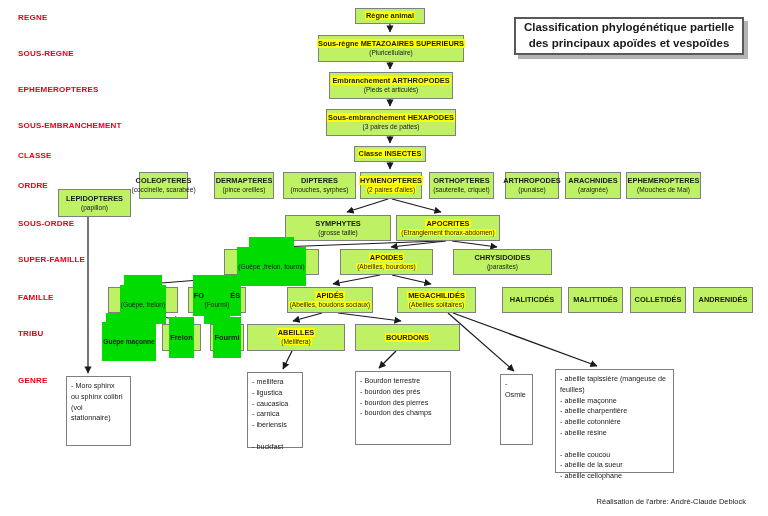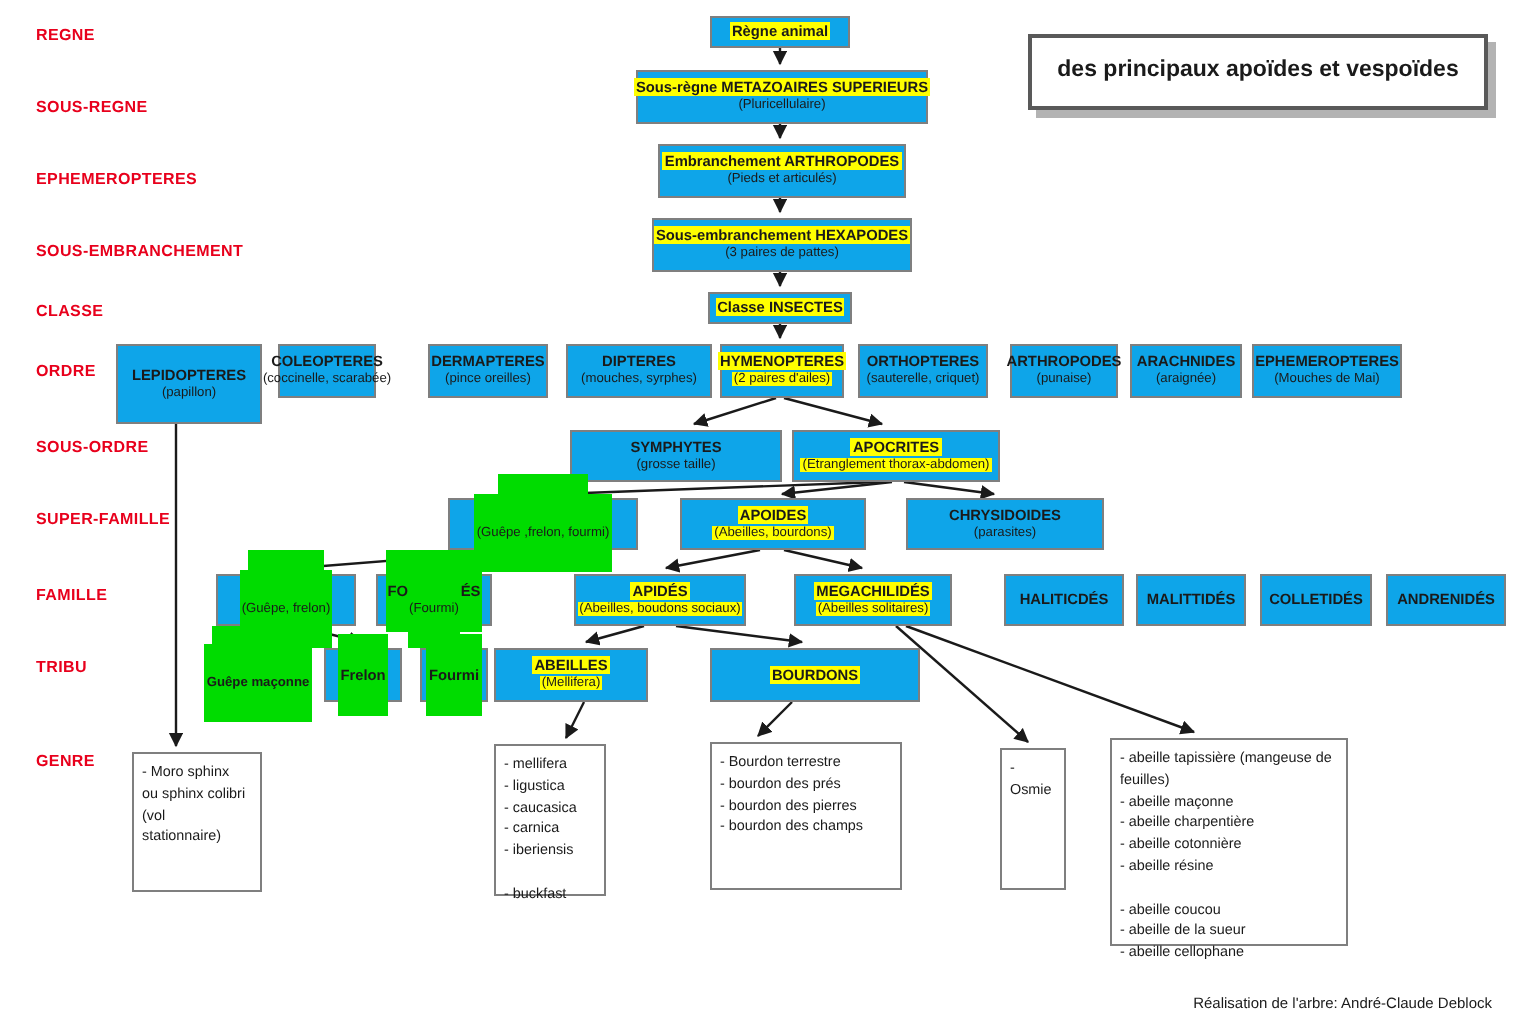--- a/index.html
+++ b/index.html
@@ -1,20 +1,20 @@
 <!DOCTYPE html>
 <html><head>
 <meta charset="utf-8">
 <style>
   html,body{margin:0;padding:0;background:#ffffff;}
   .canvas{position:relative;width:768px;height:516px;background:#ffffff;overflow:hidden;
           font-family:"Liberation Sans",sans-serif;color:#1a1a1a;}
   .arrows{position:absolute;left:0;top:0;width:768px;height:516px;pointer-events:none;}
   .rank{position:absolute;color:#e8001c;font-weight:bold;font-size:8px;letter-spacing:.2px;white-space:nowrap;}
-  .node{position:absolute;border:1px solid #7f7f7f;background:#0ea5e9;display:flex;flex-direction:column;
+  .node{position:absolute;border:1px solid #7f7f7f;background:#bef264;display:flex;flex-direction:column;
         justify-content:center;align-items:center;text-align:center;line-height:1.3;box-sizing:border-box;}
   .t{font-weight:bold;font-size:7.4px;white-space:nowrap;}
   .s{font-size:6.6px;white-space:nowrap;}
   .hl-y{background:#ffff00;padding:0 1px;}
   .hl-g{background:#00dc00;padding:16px 1px;}
   .gnode{position:absolute;border:1px solid #7f7f7f;background:#fff;box-sizing:border-box;
          font-size:7.2px;line-height:1.5;text-align:left;padding:4px 4px;white-space:pre-line;}
   .titlebox{position:absolute;left:514px;top:17px;width:230px;height:38px;border:2px solid #595959;
             background:#fff;box-shadow:4px 4px 0 #b3b3b3;display:flex;flex-direction:column;
             justify-content:center;align-items:center;text-align:center;box-sizing:border-box;}
@@ -66,20 +66,21 @@
   <div class="rank" style="left:18px;top:121px">SOUS-EMBRANCHEMENT</div>
   <div class="rank" style="left:18px;top:151px">CLASSE</div>
   <div class="rank" style="left:18px;top:181px">ORDRE</div>
   <div class="rank" style="left:18px;top:219px">SOUS-ORDRE</div>
   <div class="rank" style="left:18px;top:255px">SUPER-FAMILLE</div>
   <div class="rank" style="left:18px;top:293px">FAMILLE</div>
   <div class="rank" style="left:18px;top:329px">TRIBU</div>
   <div class="rank" style="left:18px;top:376px">GENRE</div>
 
   <div class="titlebox">
+    <div>Classification phylogénétique partielle</div>
     <div>des principaux apoïdes et vespoïdes</div>
   </div>
 
   <div class="node" style="left:355px;top:8px;width:70px;height:16px">
     <div class="t"><span class="hl-y">Règne animal</span></div>
   </div>
   <div class="node" style="left:318px;top:35px;width:146px;height:27px">
     <div class="t"><span class="hl-y">Sous-règne METAZOAIRES SUPERIEURS</span></div>
     <div class="s">(Pluricellulaire)</div>
   </div>
@@ -88,21 +89,21 @@
     <div class="s">(Pieds et articulés)</div>
   </div>
   <div class="node" style="left:326px;top:109px;width:130px;height:27px">
     <div class="t"><span class="hl-y">Sous-embranchement HEXAPODES</span></div>
     <div class="s">(3 paires de pattes)</div>
   </div>
   <div class="node" style="left:354px;top:146px;width:72px;height:16px">
     <div class="t"><span class="hl-y">Classe INSECTES</span></div>
   </div>
 
-  <div class="node" style="left:58px;top:172px;width:73px;height:40px">
+  <div class="node" style="left:58px;top:189px;width:73px;height:28px">
     <div class="t">LEPIDOPTERES</div>
     <div class="s">(papillon)</div>
   </div>
   <div class="node" style="left:139px;top:172px;width:49px;height:27px">
     <div class="t">COLEOPTERES</div>
     <div class="s">(coccinelle, scarabée)</div>
   </div>
   <div class="node" style="left:214px;top:172px;width:60px;height:27px">
     <div class="t">DERMAPTERES</div>
     <div class="s">(pince oreilles)</div>
@@ -186,21 +187,21 @@
   <div class="node" style="left:103px;top:324px;width:52px;height:27px">
     <div class="s" style="font-weight:bold"><span class="hl-g">Guêpe sociale</span></div>
     <div class="s" style="font-weight:bold"><span class="hl-g">Guêpe maçonne</span></div>
   </div>
   <div class="node" style="left:162px;top:324px;width:39px;height:27px">
     <div class="t"><span class="hl-g">Frelon</span></div>
   </div>
   <div class="node" style="left:210px;top:324px;width:34px;height:27px">
     <div class="t"><span class="hl-g">Fourmi</span></div>
   </div>
-  <div class="node" style="left:247px;top:324px;width:77px;height:27px">
+  <div class="node" style="left:247px;top:324px;width:98px;height:27px">
     <div class="t"><span class="hl-y">ABEILLES</span></div>
     <div class="s"><span class="hl-y">(Mellifera)</span></div>
   </div>
   <div class="node" style="left:355px;top:324px;width:105px;height:27px">
     <div class="t"><span class="hl-y">BOURDONS</span></div>
   </div>
 
   <div class="gnode" style="left:66px;top:376px;width:65px;height:70px">- Moro sphinx
 ou sphinx colibri
 (vol

